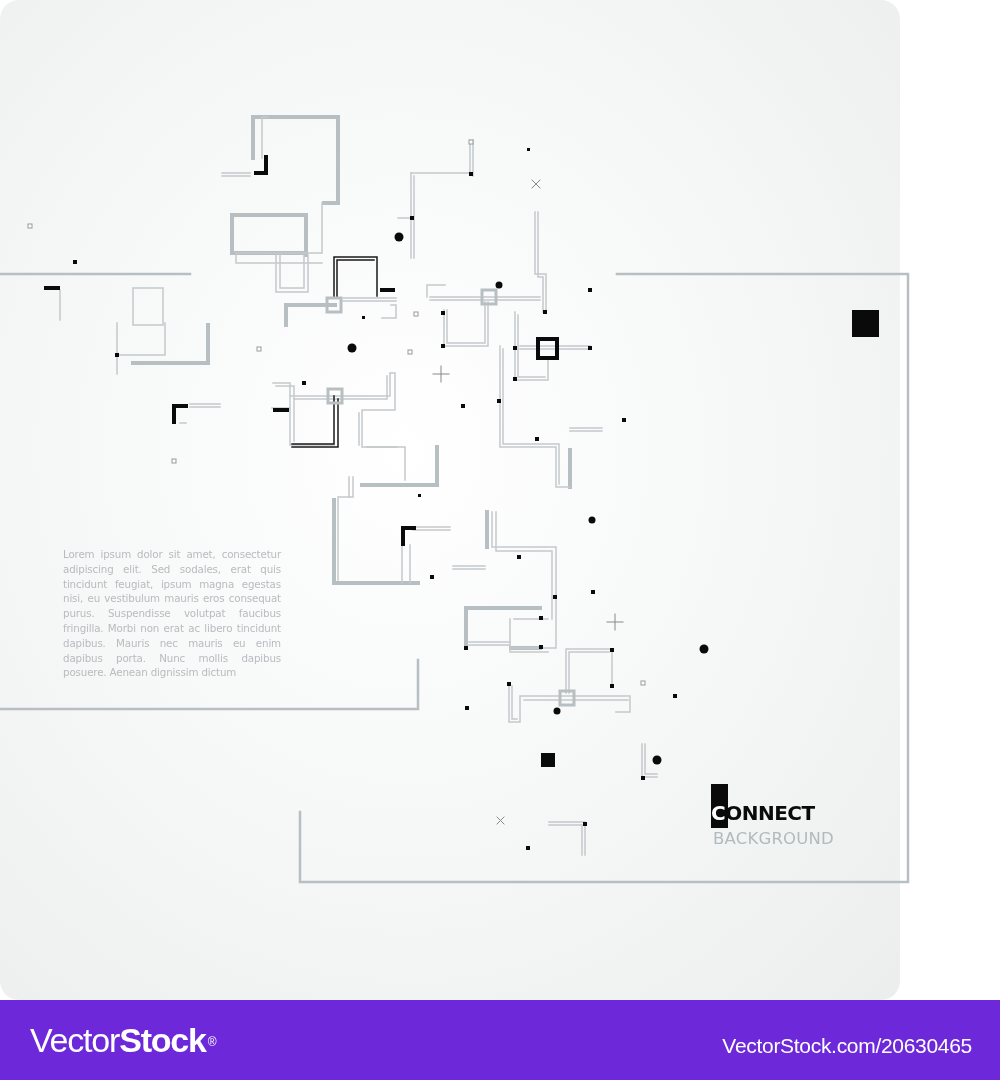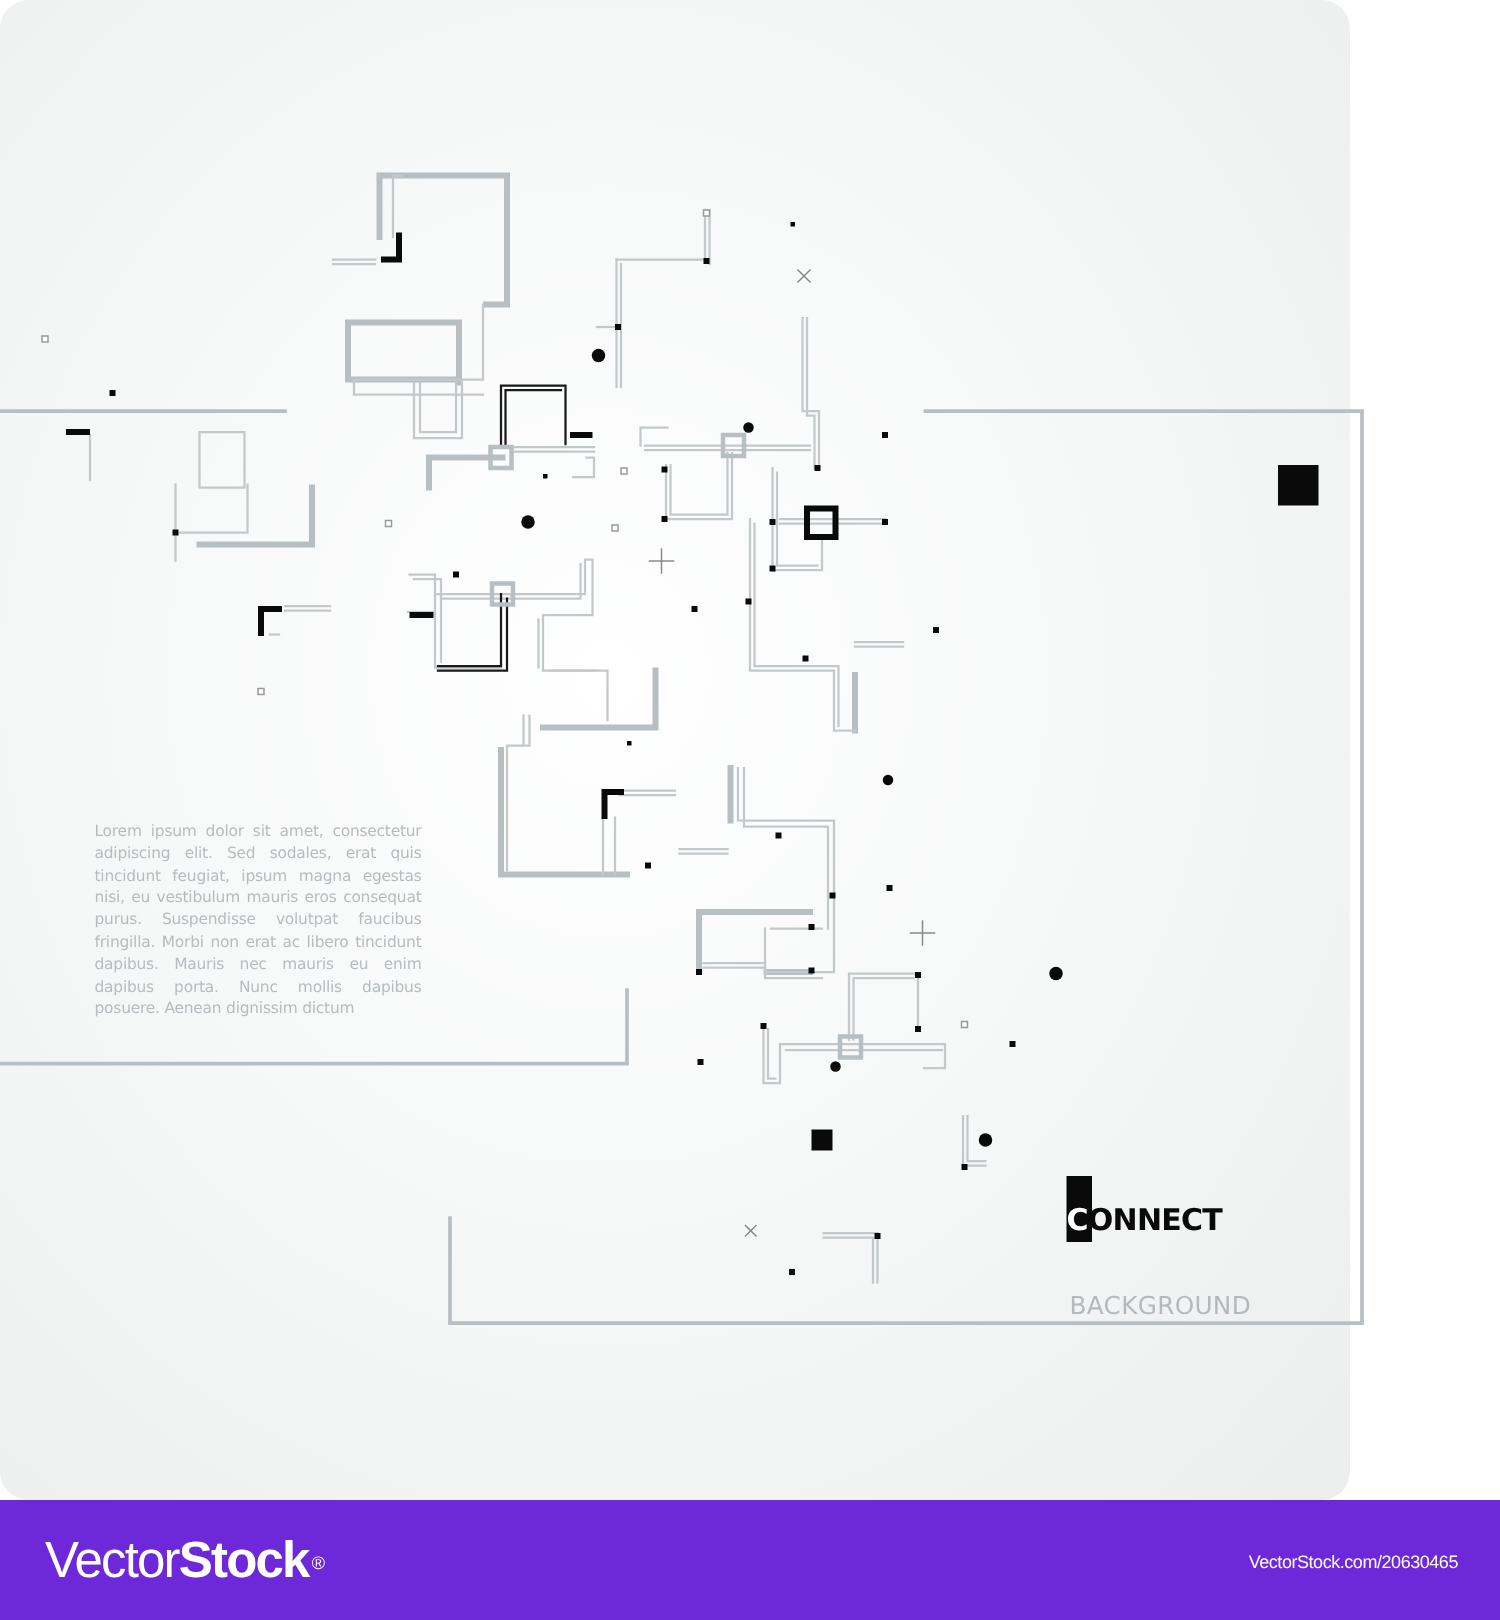--- a/index.html
+++ b/index.html
@@ -17,31 +17,31 @@
   }
   .logo { position:absolute; left:711px; top:784px; }
   .logo .bar { position:absolute; left:0; top:0; width:17px; height:44px; background:#0a0a0a; }
   .logo .connect {
     position:absolute; left:0; top:15px; font-family:"DejaVu Sans", sans-serif; font-weight:bold;
     font-size:20px; letter-spacing:-0.5px; color:#0a0a0a; white-space:nowrap; line-height:28px;
   }
   .logo .connect .c { color:#ffffff; position:relative; }
   .logo .bg {
     position:absolute; left:2px; top:45px; font-family:"DejaVu Sans", sans-serif;
-    font-size:16.5px; color:#b3babd; white-space:nowrap; letter-spacing:0.2px; line-height:20px;margin-top:32px;
+    font-size:16.5px; color:#b3babd; white-space:nowrap; letter-spacing:0.2px; line-height:20px;
   }
   .footer {
     position:absolute; left:0; top:1000px; width:1000px; height:83px; background:#6d28d9;
     color:#ffffff;
   }
   .brand { position:absolute; left:30px; top:20px; font-size:34px; letter-spacing:-1.2px; line-height:40px; font-family:"Liberation Sans", sans-serif; }
   .brand .light { font-weight:normal; }
   .brand .bold { font-weight:bold; }
   .brand .reg { font-size:12px; vertical-align:top; position:relative; top:2px; margin-left:2px; }
-  .ref { position:absolute; right:28px; top:34px; font-size:12px; letter-spacing:-0.3px; font-family:"Liberation Sans", sans-serif; }
+  .ref { position:absolute; right:28px; top:34px; font-size:21px; letter-spacing:-0.3px; font-family:"Liberation Sans", sans-serif; }
 </style>
 </head>
 <body>
 
 <div class="canvas">
   <svg class="art" viewBox="0 0 1000 1000">
     <g fill="none" stroke-linecap="square">
 
       <g stroke="#b8bfc2" stroke-width="2.5">
         <polyline points="617,274 908,274 908,882 300,882 300,812"></polyline>

